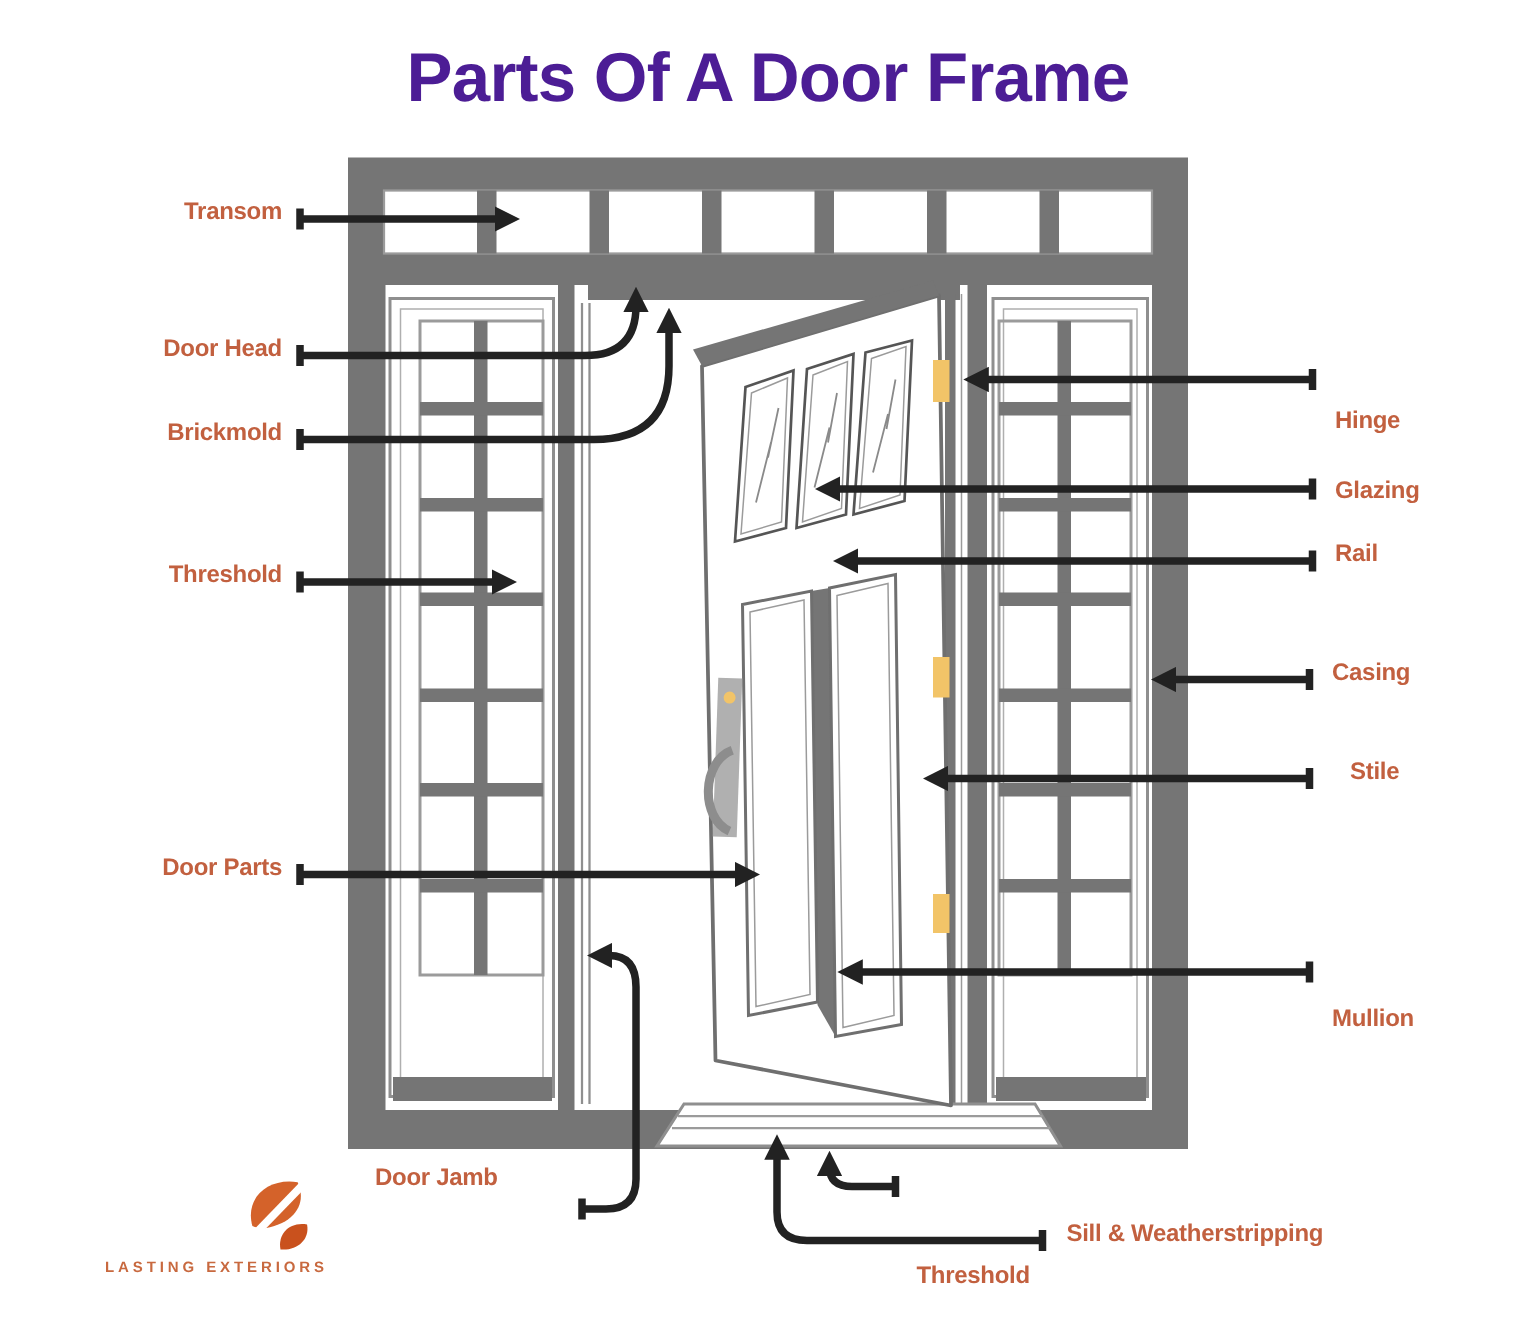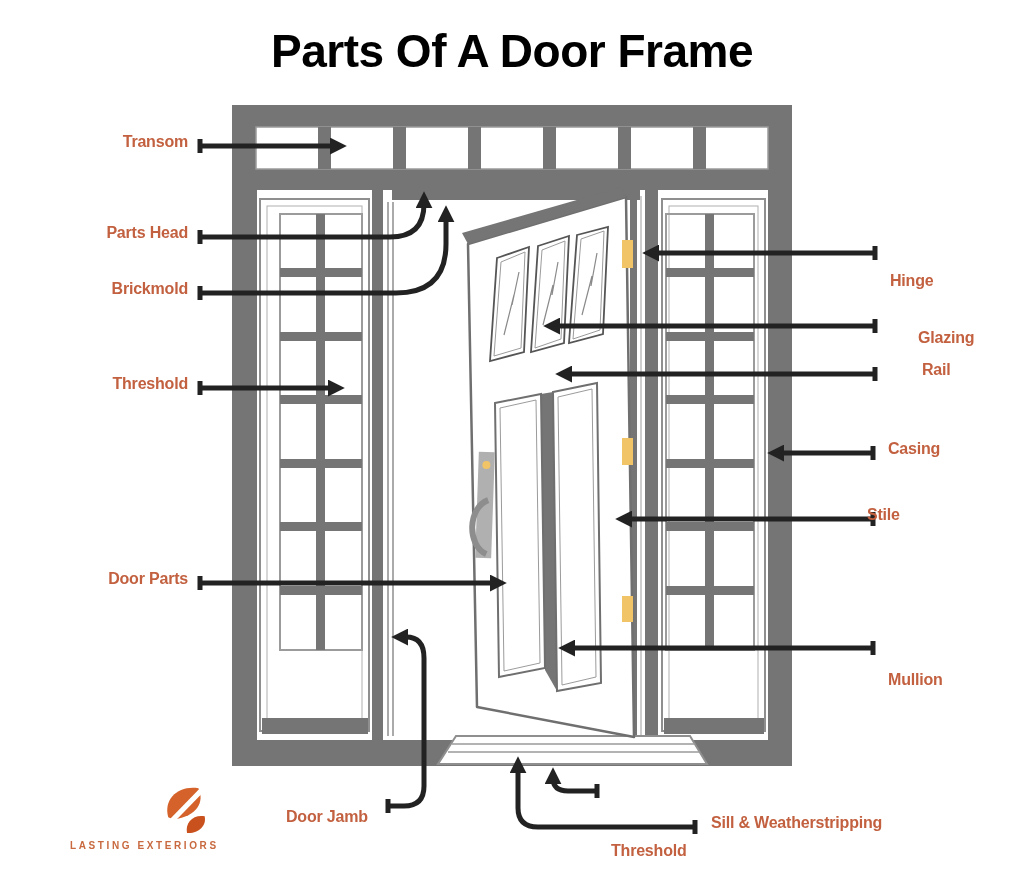--- a/index.html
+++ b/index.html
@@ -12,21 +12,21 @@
     --thin:#9B9B9B;
     --mid:#6F6F6F;
   }
   html,body{margin:0;padding:0;}
   body{
     width:1024px;height:878px;position:relative;background:#ffffff;
     font-family:"Liberation Sans", sans-serif;overflow:hidden;
   }
   .title{
     position:absolute;left:0;top:24px;width:1024px;text-align:center;
-    font-size:46px;font-weight:bold;color:#000000;letter-spacing:-0.5px;
+    font-size:46px;font-weight:bold;color:#4c1d95;letter-spacing:-0.5px;
   }
   .illus{position:absolute;left:0;top:0;}
   .lbl{
     position:absolute;font-size:16px;font-weight:bold;color:var(--accent);
     white-space:nowrap;letter-spacing:-0.2px;
   }
   .lbl.right-align{text-align:right;width:180px;}
   .logo{position:absolute;left:64px;top:784px;width:240px;height:80px;}
   .logo-name{
     position:absolute;left:2px;top:6px;font-size:41px;color:var(--logo-dark);
@@ -165,31 +165,31 @@
     <path d="M873,512 V526 M873,519 H622" marker-end="url(#ah)"></path>
     <path d="M873,641 V655 M873,648 H565" marker-end="url(#ah)"></path>
     <path d="M597,784 V798 M597,791 H568 Q553,791 553,778 V774" marker-end="url(#ah)"></path>
     <path d="M695,820 V834 M695,827 H538 Q518,827 518,808 V763" marker-end="url(#ah)"></path>
   </g>
 </svg>
 
 <div class="title">Parts Of A Door Frame</div>
 
 <div class="lbl right-align" style="right:836px;top:133px;">Transom</div>
-<div class="lbl right-align" style="right:836px;top:224px;">Parts Head</div>
+<div class="lbl right-align" style="right:836px;top:224px;">Door Head</div>
 <div class="lbl right-align" style="right:836px;top:280px;">Brickmold</div>
 <div class="lbl right-align" style="right:836px;top:375px;">Threshold</div>
 <div class="lbl right-align" style="right:836px;top:570px;">Door Parts</div>
-<div class="lbl" style="left:250px;top:808px;margin-left:36px;">Door Jamb</div>
+<div class="lbl" style="left:250px;top:777px;">Door Jamb</div>
 
 <div class="lbl" style="left:890px;top:240px;margin-top:32px;">Hinge</div>
-<div class="lbl" style="left:890px;top:329px;margin-left:28px;">Glazing</div>
-<div class="lbl" style="left:890px;top:361px;margin-left:32px;">Rail</div>
+<div class="lbl" style="left:890px;top:319px;">Glazing</div>
+<div class="lbl" style="left:890px;top:361px;">Rail</div>
 <div class="lbl" style="left:888px;top:440px;text-align:center;">Casing</div>
-<div class="lbl" style="left:867px;top:506px;text-align:right;">Stile</div>
+<div class="lbl" style="left:900px;top:506px;text-align:right;">Stile</div>
 <div class="lbl" style="left:888px;top:671px;">Mullion</div>
 <div class="lbl" style="left:611px;top:817px;margin-top:25px;">Threshold</div>
 <div class="lbl" style="left:711px;top:814px;">Sill &amp; Weatherstripping</div>
 
 <div class="logo">
   <svg class="logo-icon" viewBox="0 0 48 48">
     <path d="M6,31 C1,13 16,0 35,3 C41,16 34,30 11,33 Z" fill="var(--logo-orange)"></path>
     <path d="M2,42 L38,5" stroke="#ffffff" stroke-width="5" fill="none"></path>
     <path d="M24,46 C22,36 30,28 41,30 C43,40 34,47 24,46 Z" fill="#C9511D"></path>
   </svg>

